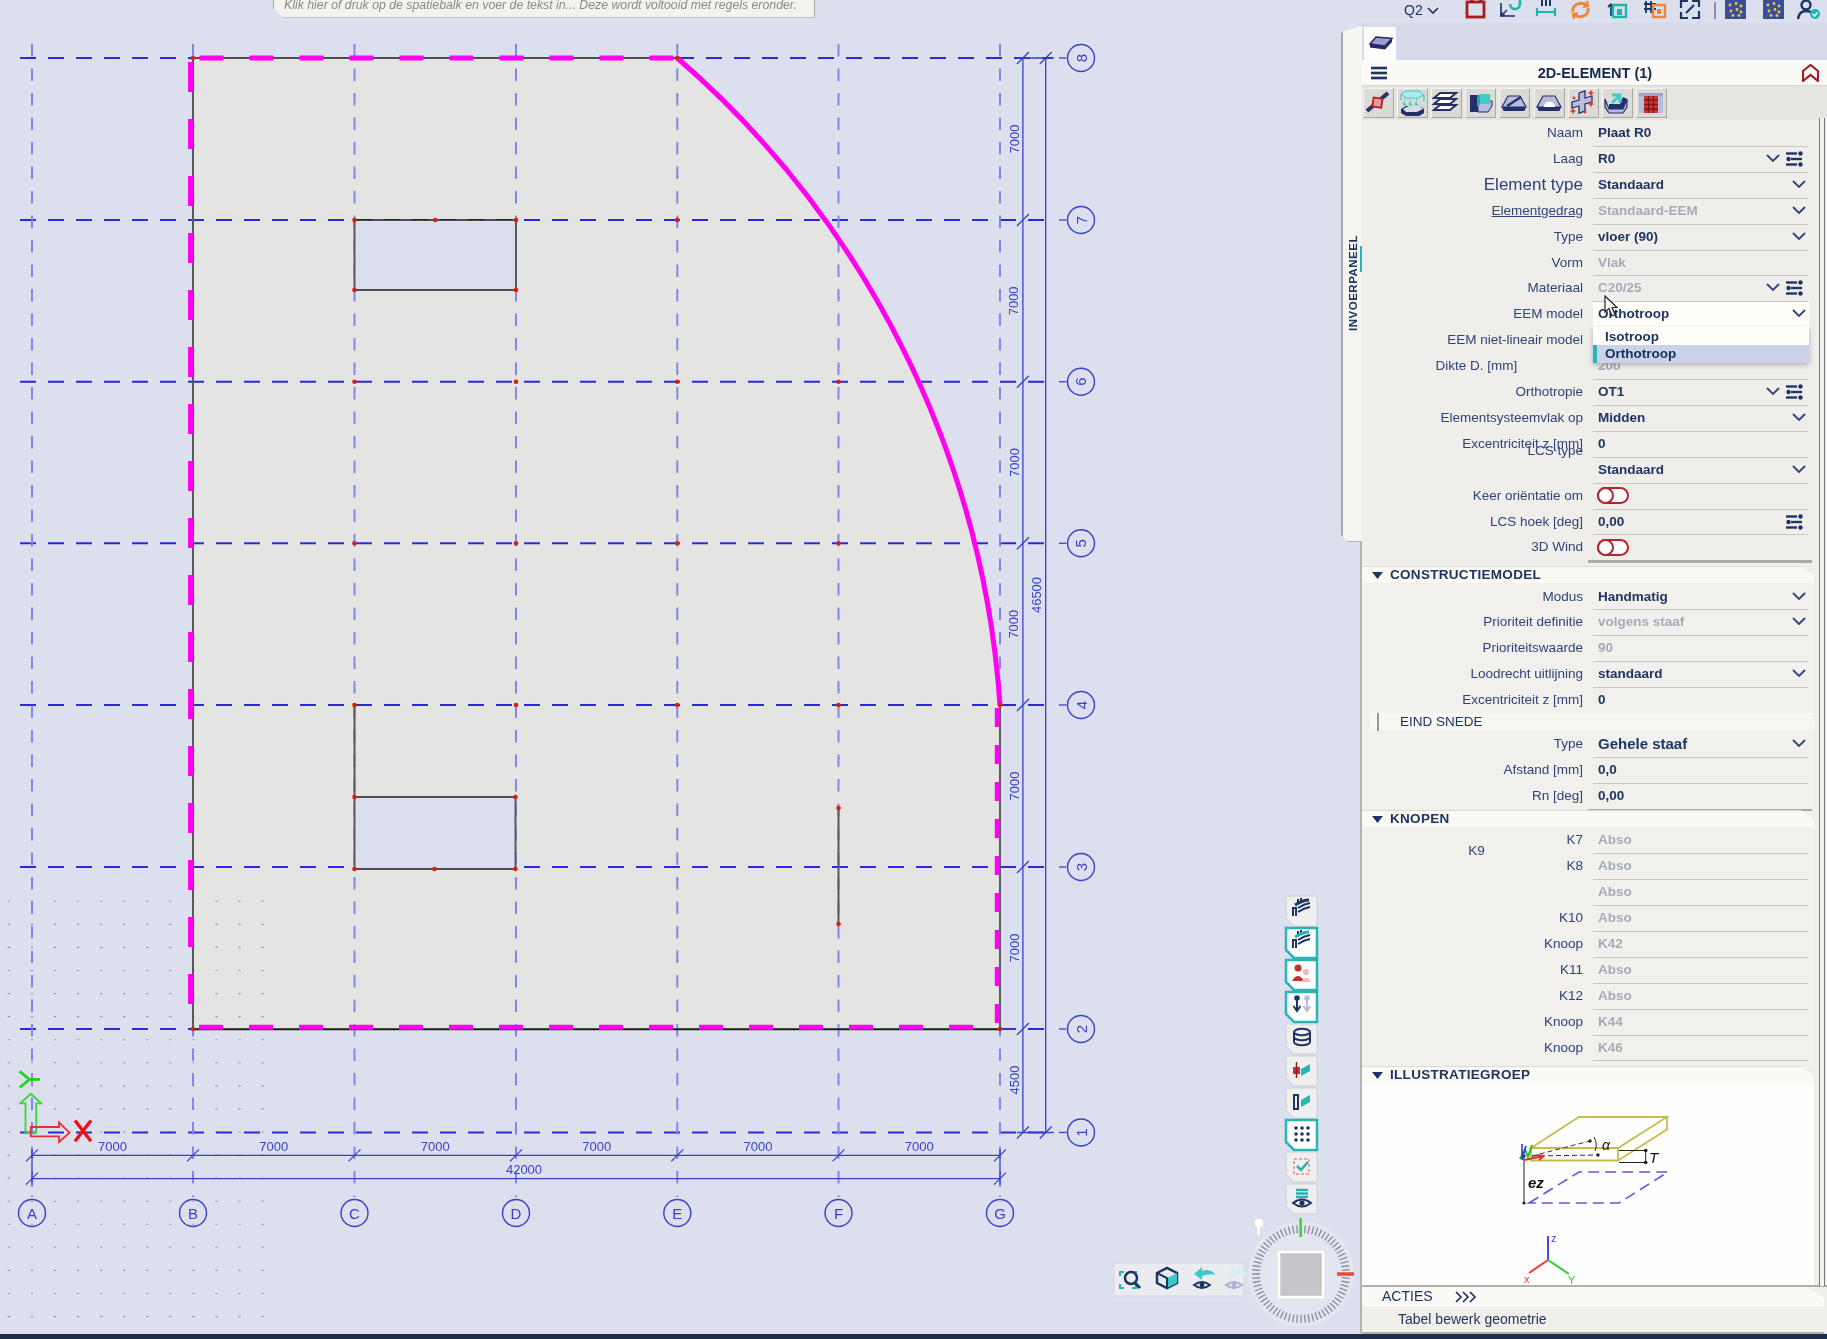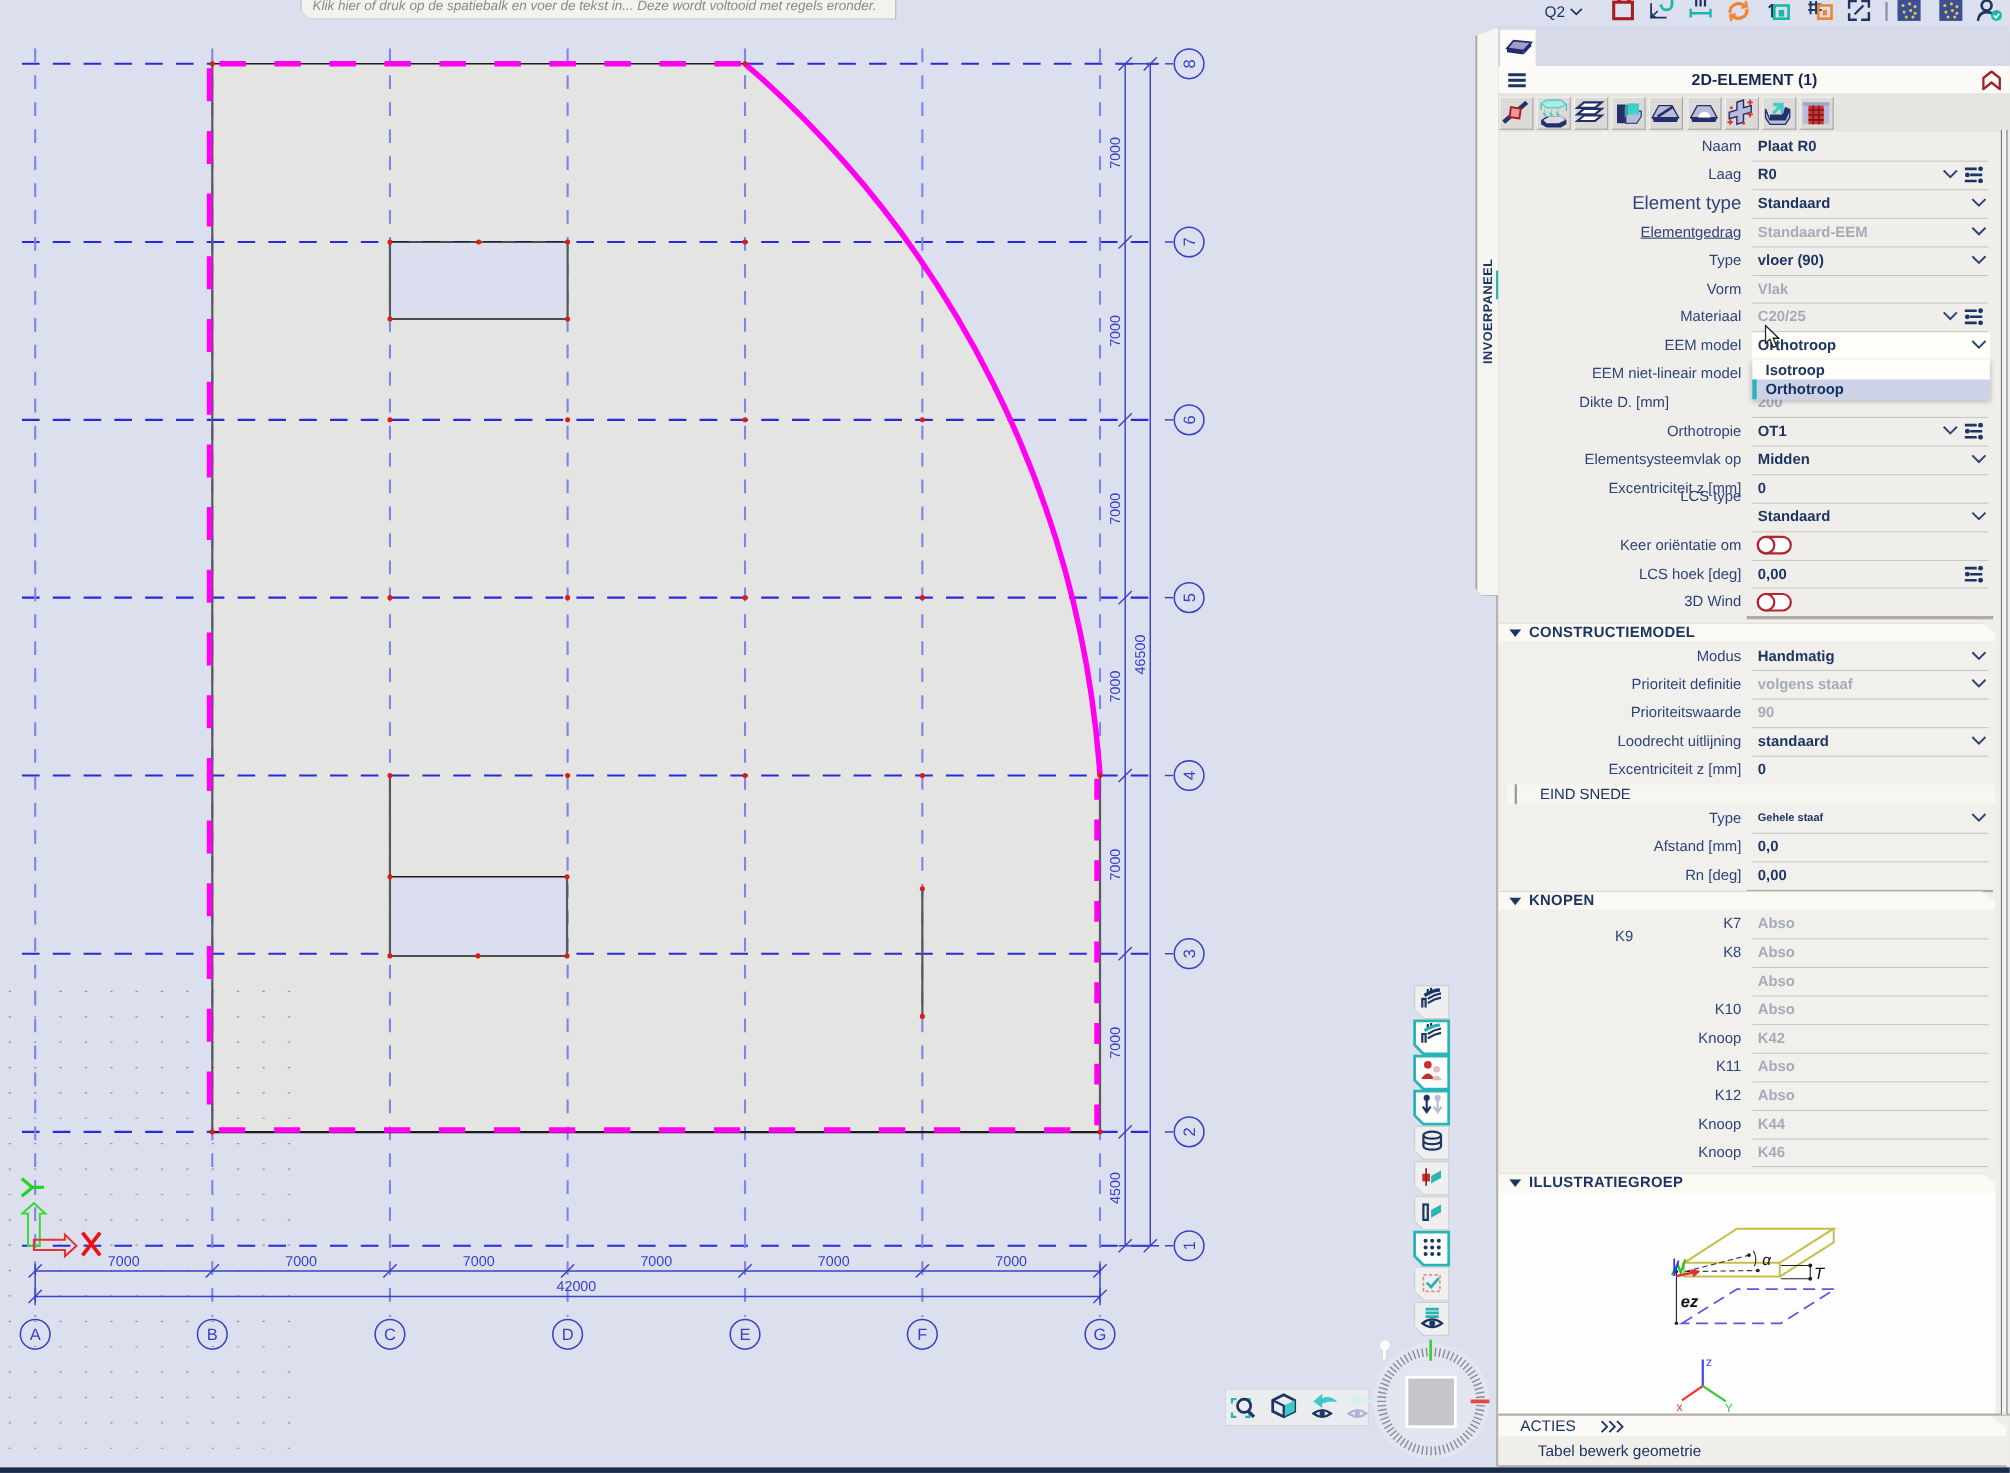--- a/index.html
+++ b/index.html
@@ -493,21 +493,21 @@
 <div style="position:absolute;left:1593px;top:609.4px;width:215px;height:1px;background:#c9c7c3"></div>
 <div style="position:absolute;left:1593px;top:635.3px;width:215px;height:1px;background:#c9c7c3"></div>
 <div style="position:absolute;left:1593px;top:661.2px;width:215px;height:1px;background:#c9c7c3"></div>
 <div style="position:absolute;left:1593px;top:687.1px;width:215px;height:1px;background:#c9c7c3"></div>
 <div style="position:absolute;left:1593px;top:713.0px;width:215px;height:1px;background:#c9c7c3"></div>
 <div style="position:absolute;left:1362px;top:713px;width:452px;height:96px;background:#f1f0ed;"></div>
 <div style="position:absolute;left:1370px;top:713px;width:444px;height:18px;background:#f7f6f1;"></div>
 <div style="position:absolute;left:1377px;top:713px;width:2px;height:18px;background:#9a9890;"></div>
 <div style="position:absolute;left:1400px;top:713px;height:18px;line-height:18px;color:#1d3563;font-size:13.5px;">EIND SNEDE</div>
 <div style="position:absolute;left:1370px;top:731.0px;width:213px;height:25.9px;line-height:25.9px;text-align:right;color:#2e4377;font-size:13.5px;">Type</div>
-<div style="position:absolute;left:1598px;top:731.0px;height:25.9px;line-height:25.9px;color:#1d3563;font-size:10px;font-weight:bold;">Gehele staaf</div>
+<div style="position:absolute;left:1598px;top:731.0px;height:25.9px;line-height:25.9px;color:#1d3563;font-size:15px;font-weight:bold;">Gehele staaf</div>
 <svg style="position:absolute;left:1792px;top:739.0px" width="14" height="10">
       <path d="M1,1 L7,7 L13,1" stroke="#2e4377" stroke-width="1.8" fill="none"></path>
     </svg>
 <div style="position:absolute;left:1370px;top:756.9px;width:213px;height:25.9px;line-height:25.9px;text-align:right;color:#2e4377;font-size:13.5px;">Afstand [mm]</div>
 <div style="position:absolute;left:1598px;top:756.9px;height:25.9px;line-height:25.9px;color:#1d3563;font-size:13.5px;font-weight:bold;">0,0</div>
 <div style="position:absolute;left:1370px;top:782.8px;width:213px;height:25.9px;line-height:25.9px;text-align:right;color:#2e4377;font-size:13.5px;">Rn [deg]</div>
 <div style="position:absolute;left:1598px;top:782.8px;height:25.9px;line-height:25.9px;color:#1d3563;font-size:13.5px;font-weight:bold;">0,00</div>
 <div style="position:absolute;left:1593px;top:756.9px;width:215px;height:1px;background:#c9c7c3"></div>
 <div style="position:absolute;left:1593px;top:782.8px;width:215px;height:1px;background:#c9c7c3"></div>
 <div style="position:absolute;left:1593px;top:808.7px;width:215px;height:1px;background:#c9c7c3"></div>

